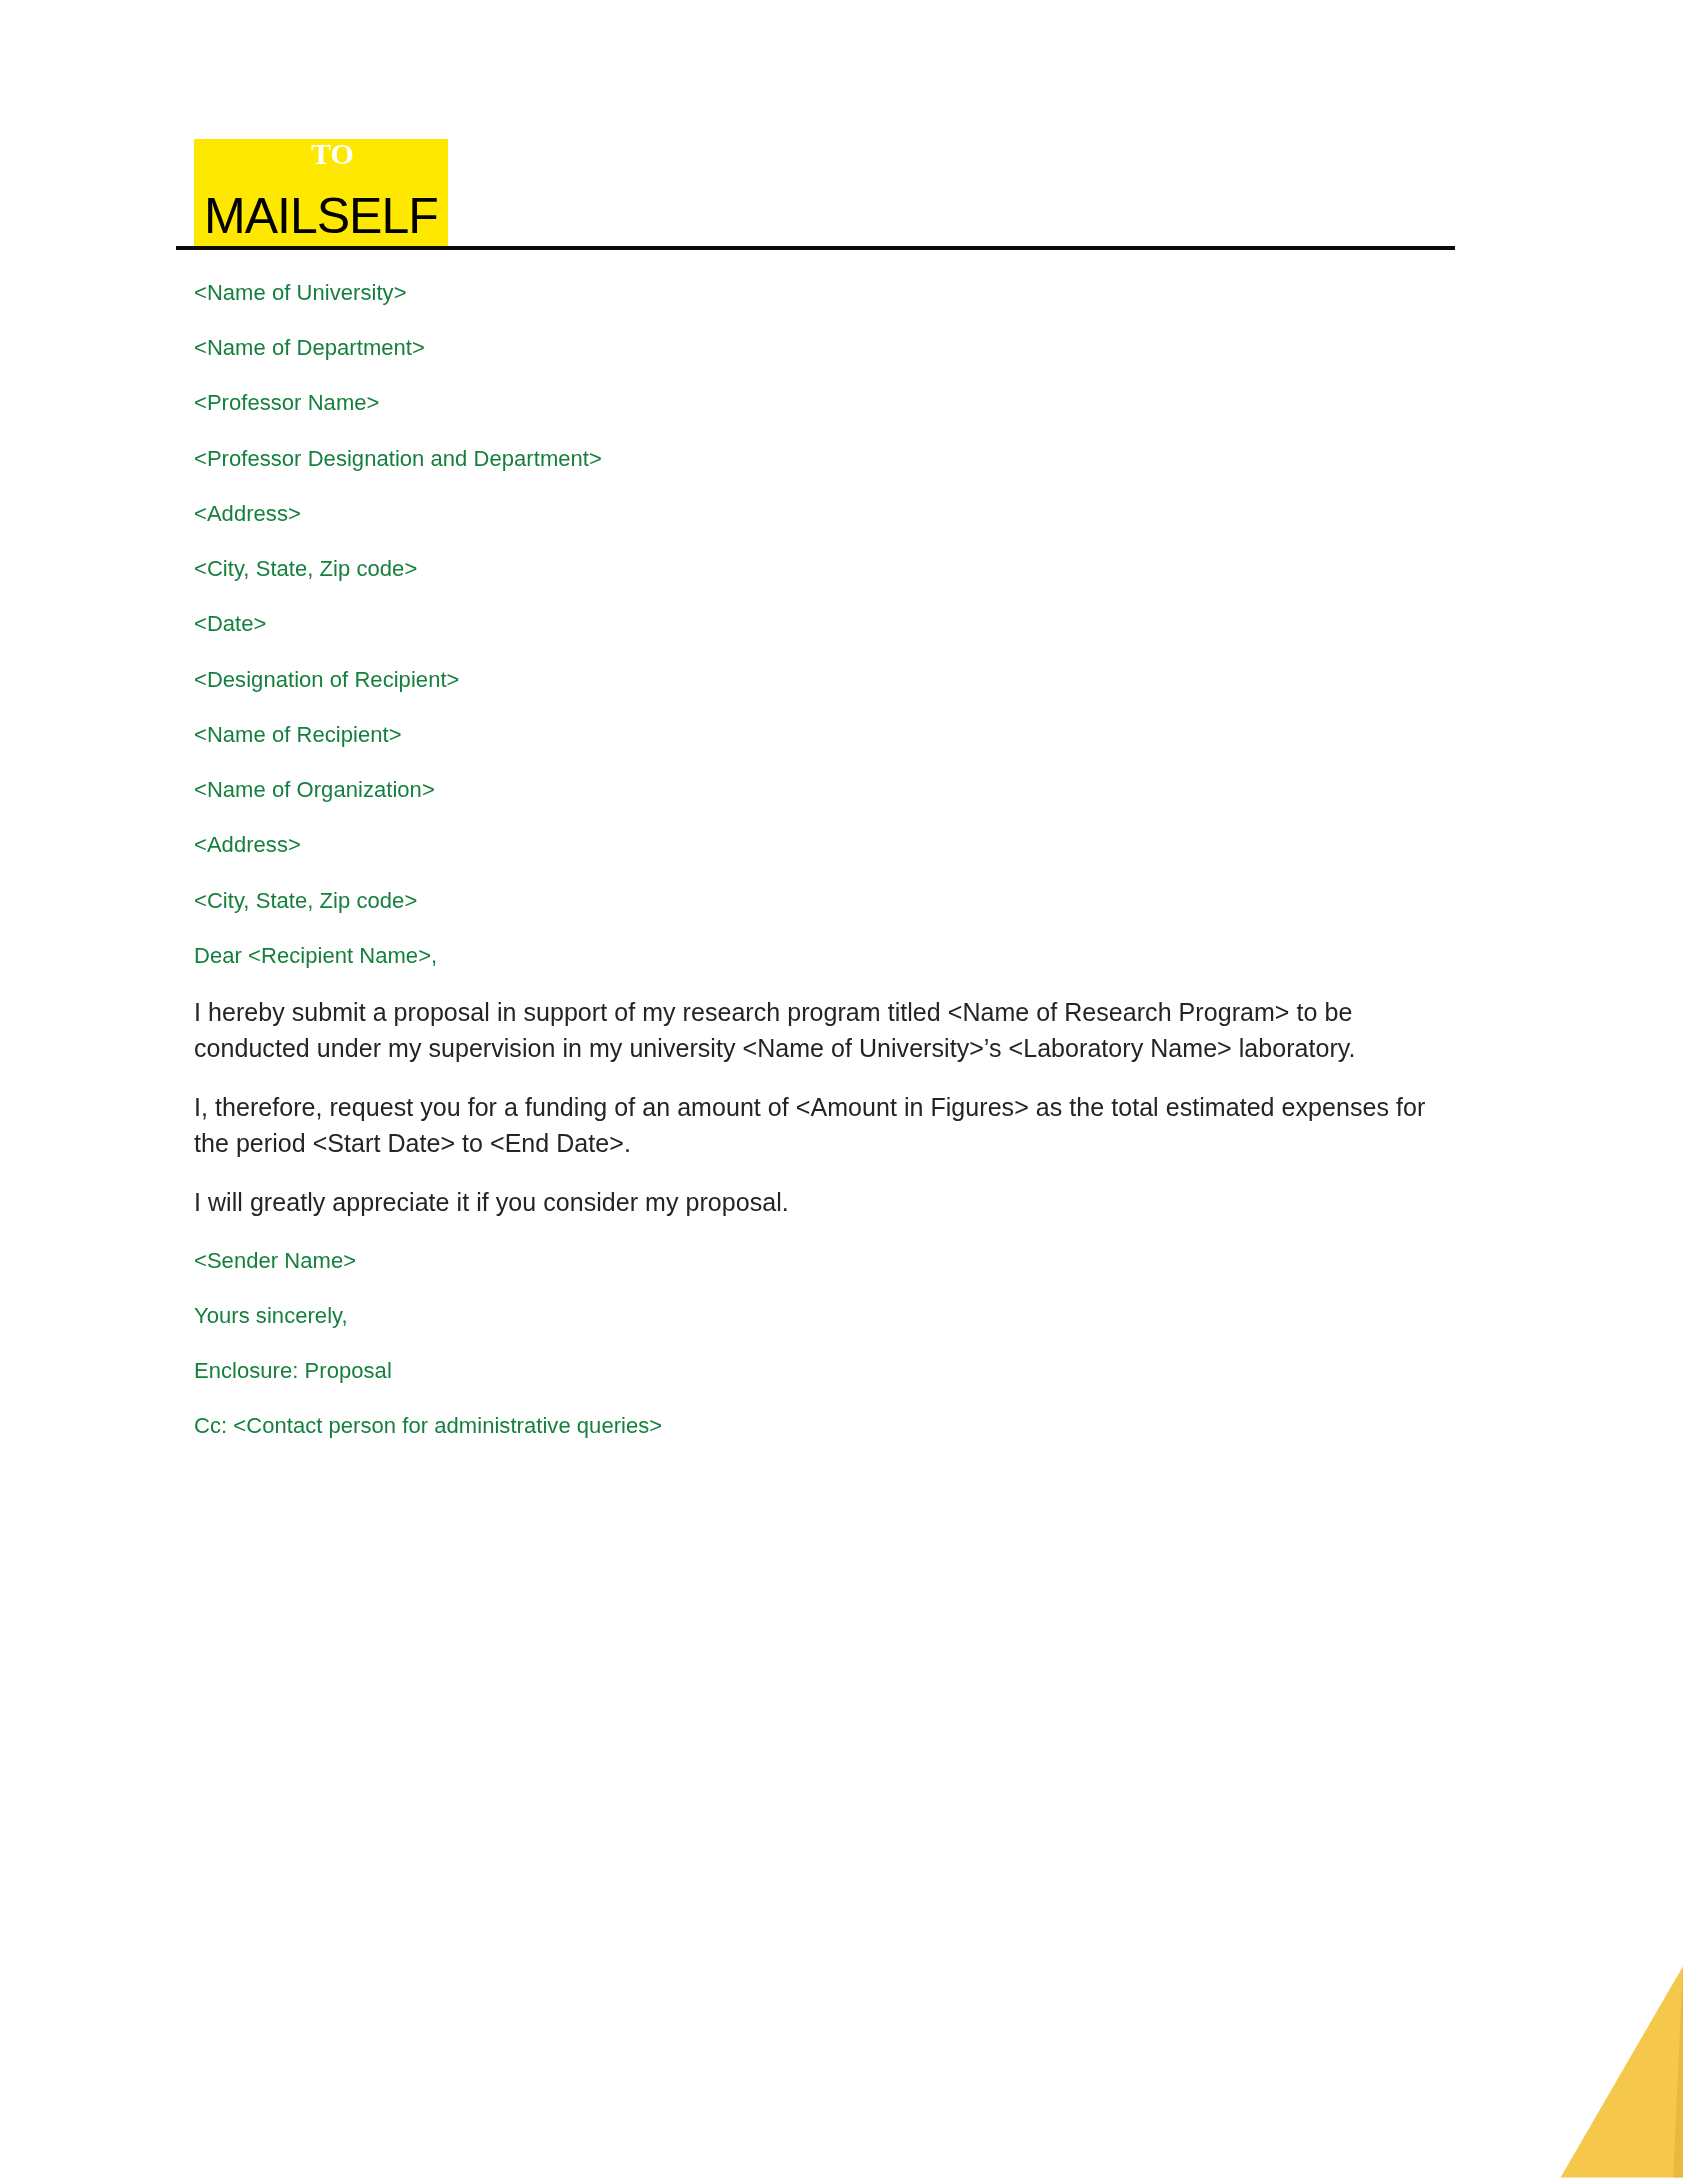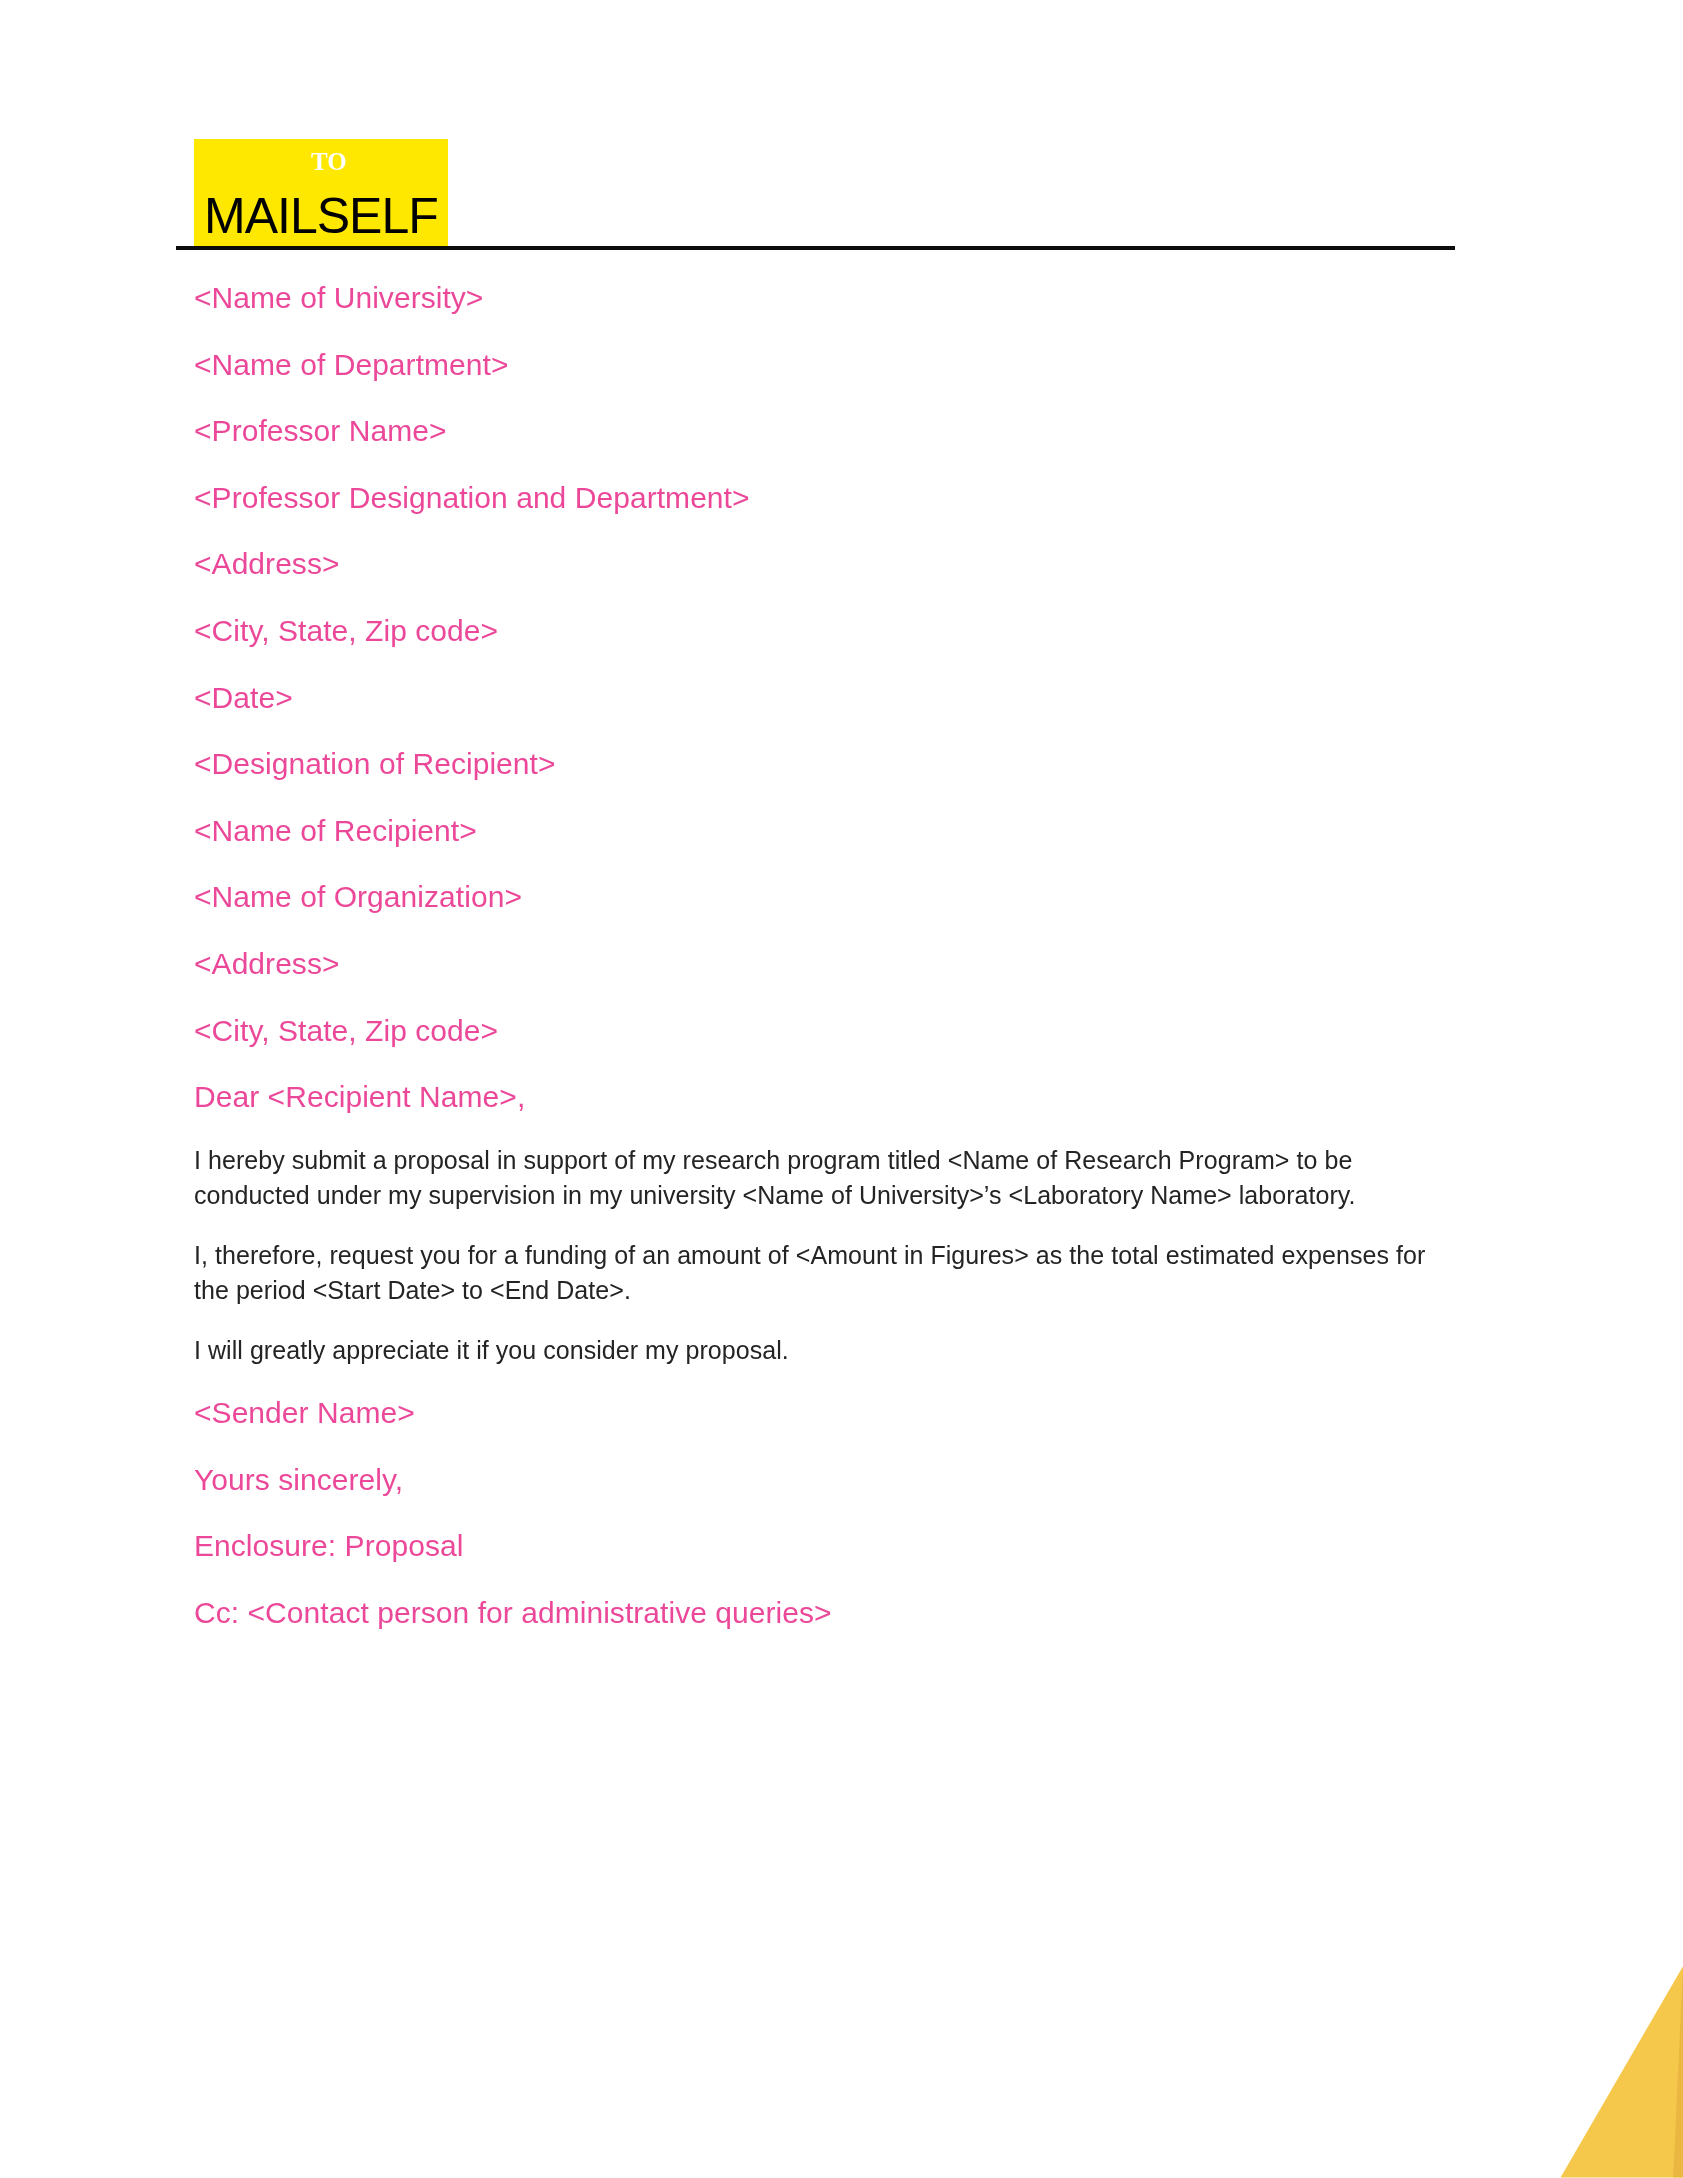--- a/index.html
+++ b/index.html
@@ -43,24 +43,24 @@
     font-size: 50px;
     letter-spacing: -1px;
     color: #000000;
     display: inline-block;
     line-height: 1.02;
     white-space: nowrap;
   }
   .logo-overlay {
     position: absolute;
     left: 117px;
-    top: 10px;
+    top: 0;
     font-family: "Liberation Serif", serif;
     font-weight: 700;
-    font-size: 25px;
+    font-size: 30px;
     color: #ffffff;
     letter-spacing: 0px;
     line-height: 1;
     text-transform: uppercase;
     pointer-events: none;
   }
 
   .rule {
     position: absolute;
     left: 176px;
@@ -71,23 +71,23 @@
   }
 
   
   .letter {
     position: absolute;
     left: 194px;
     top: 277px;
     width: 1271px;
   }
   .line {
-    font-size: 30px;
+    font-size: 22px;
     line-height: 1.42;
-    color: #ec4899;
+    color: #15803d;
     margin: 0 0 24px 0;
     letter-spacing: 0.05px;
   }
   .para {
     font-size: 25px;
     line-height: 1.42;
     color: #242424;
     margin: 0 0 24px 0;
     letter-spacing: 0.05px;
     max-width: 1269px;

